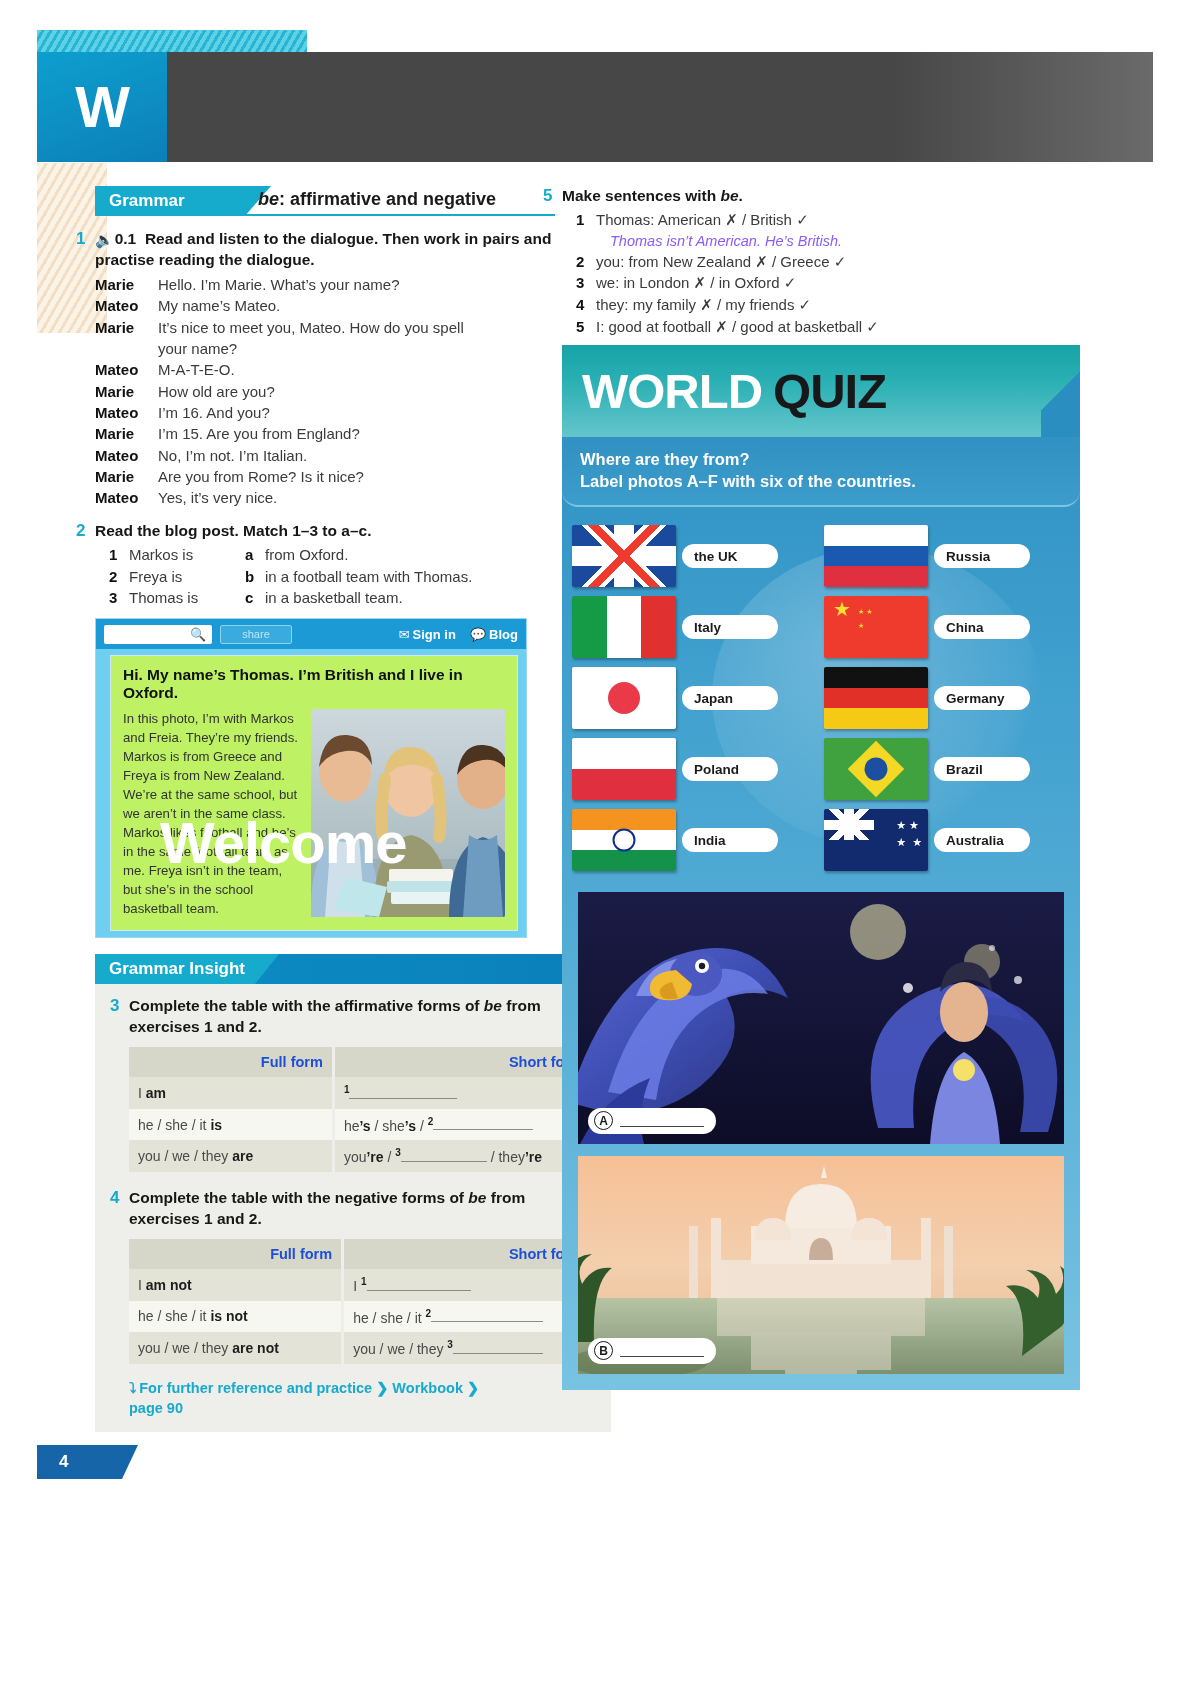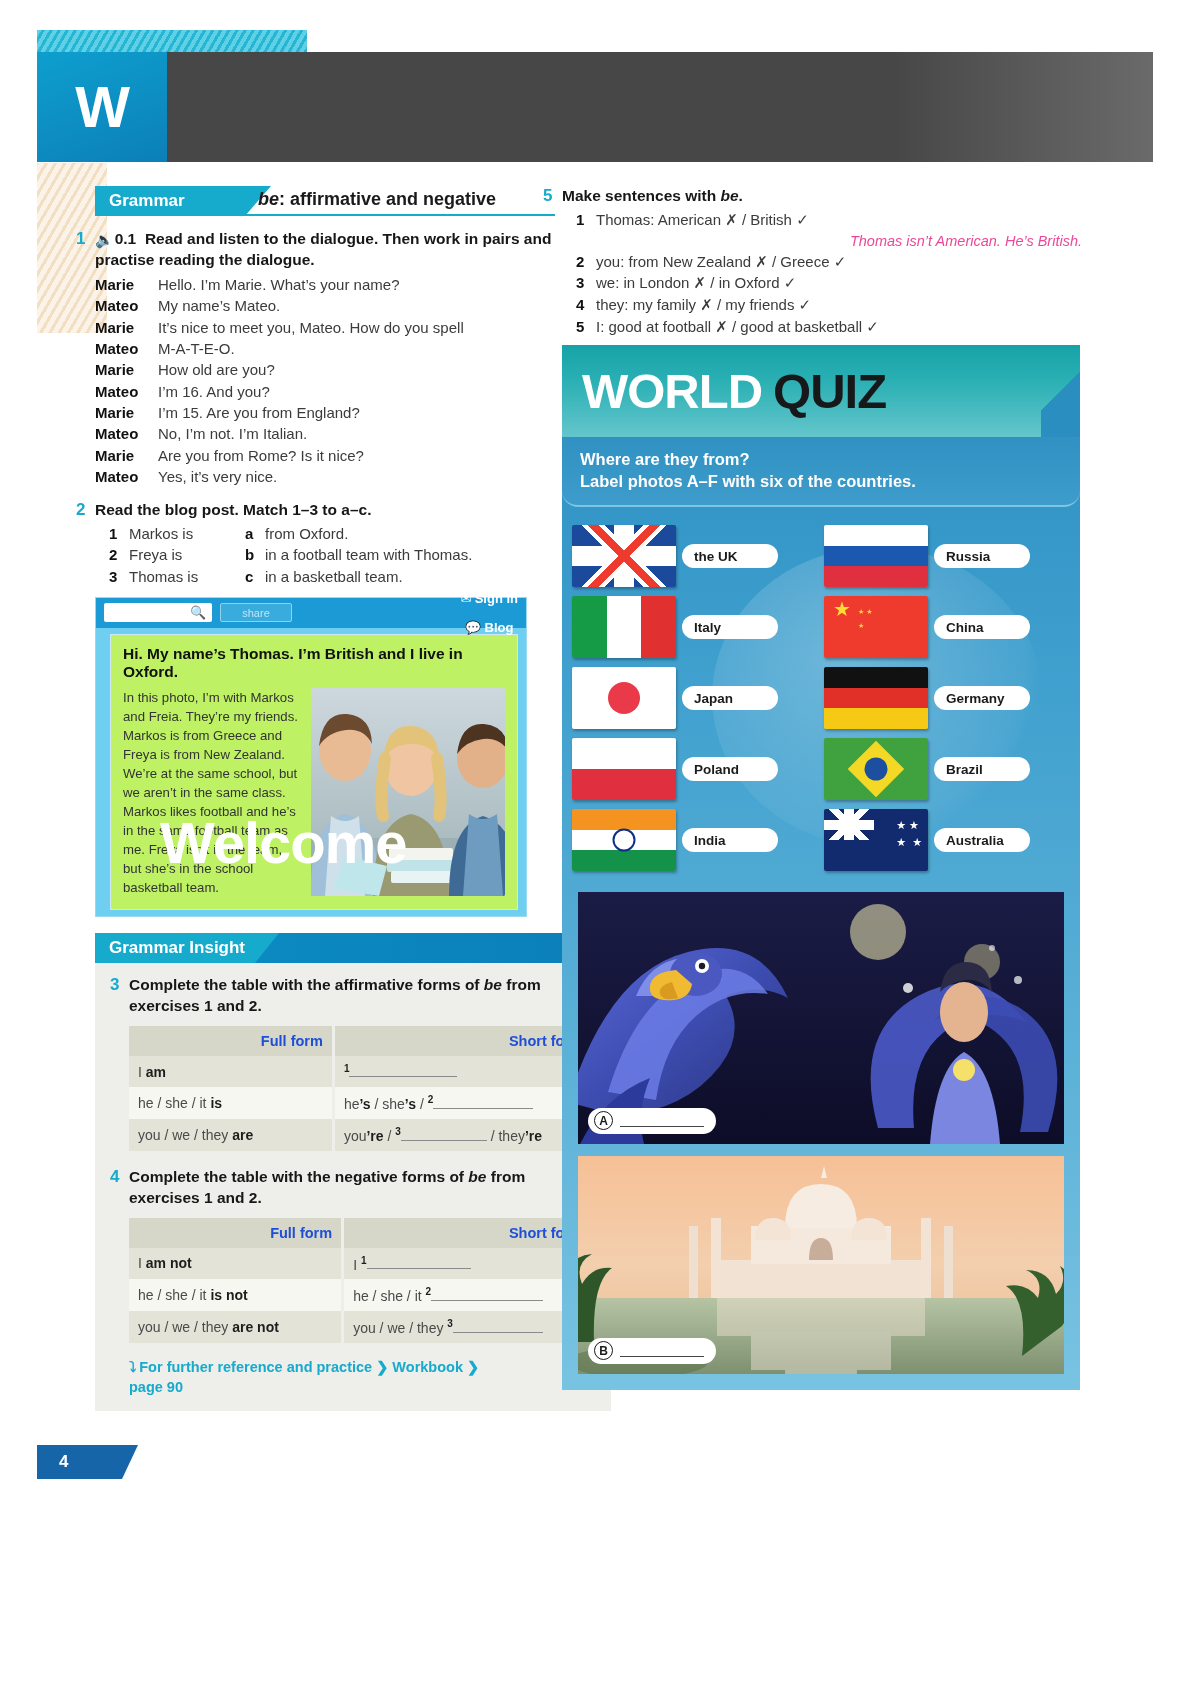--- a/index.html
+++ b/index.html
@@ -119,21 +119,21 @@
   }
   .blog-search .mag {
     position: absolute; right: 5px; top: 2px; font-size: 13px; color: #6b8fa3;
   }
   .blog-share {
     width: 72px; height: 19px; background: #3aabdd; border: 1px solid #8fd2ee;
     border-radius: 2px; color: #bde6f7; font-size: 11px; display: flex;
     align-items: center; justify-content: center;
   }
   .blog-right { margin-left: auto; display: flex; align-items: center; gap: 14px;
-    color: #fff; font-size: 13px; font-weight: bold; flex-direction: column; }
+    color: #fff; font-size: 13px; font-weight: bold; }
   .blog-right span.ic { font-weight: normal; margin-right: 3px; }
   .blog-inner {
     margin: 6px 8px 0 14px; background: #bef264; border: 1px solid #cfe8f3; padding: 10px 12px 12px 12px;
   }
   .blog-h {
     font-size: 15.5px; font-weight: bold; color: #111; margin-bottom: 7px;
   }
   .blog-body { display: flex; gap: 10px; }
   .blog-text { width: 178px; font-size: 13.2px; line-height: 1.44; color: #333; }
   .blog-photo {
@@ -195,23 +195,22 @@
   .pagenum::after {
     content: ""; position: absolute; right: -16px; top: 0;
     border-top: 34px solid #1565a8; border-right: 16px solid transparent;
   }
 
   
   .ex5-list { margin-top: 2px; font-size: 15px; color: #3b3b3b; }
   .ex5-row { display: flex; line-height: 1.44; padding-left: 14px; }
   .ex5-key { font-weight: bold; color: #111; width: 20px; flex: 0 0 20px; }
   .ex5-answer {
-    padding-left: 48px; color: #ec4899; font-size: 14.5px; line-height: 1.4;
+    padding-left: 48px; color: #8b5cf6; font-size: 14.5px; line-height: 1.4;
     font-style: italic;
-    text-align: right;
   }
 
   
   .quiz {
     margin-top: 8px; width: 518px; position: relative;
     background: linear-gradient(180deg,#2a8ec0 0%,#3d9ecd 28%,#5db2d8 70%,#79c3e2 100%);
     padding-bottom: 16px;
   }
   .quiz-title-band {
     position: relative; height: 92px;
@@ -354,20 +353,21 @@
           <span class="d-text">Hello. I’m Marie. What’s your name?</span>
         </div>
       <div class="d-row">
           <span class="d-name">Mateo</span>
           <span class="d-text">My name’s Mateo.</span>
         </div>
       <div class="d-row">
           <span class="d-name">Marie</span>
           <span class="d-text">It’s nice to meet you, Mateo. How do you spell</span>
         </div>
+      <div class="d-cont">your name?</div>
       <div class="d-row">
           <span class="d-name">Mateo</span>
           <span class="d-text">M-A-T-E-O.</span>
         </div>
       <div class="d-row">
           <span class="d-name">Marie</span>
           <span class="d-text">How old are you?</span>
         </div>
       <div class="d-row">
           <span class="d-name">Mateo</span>

